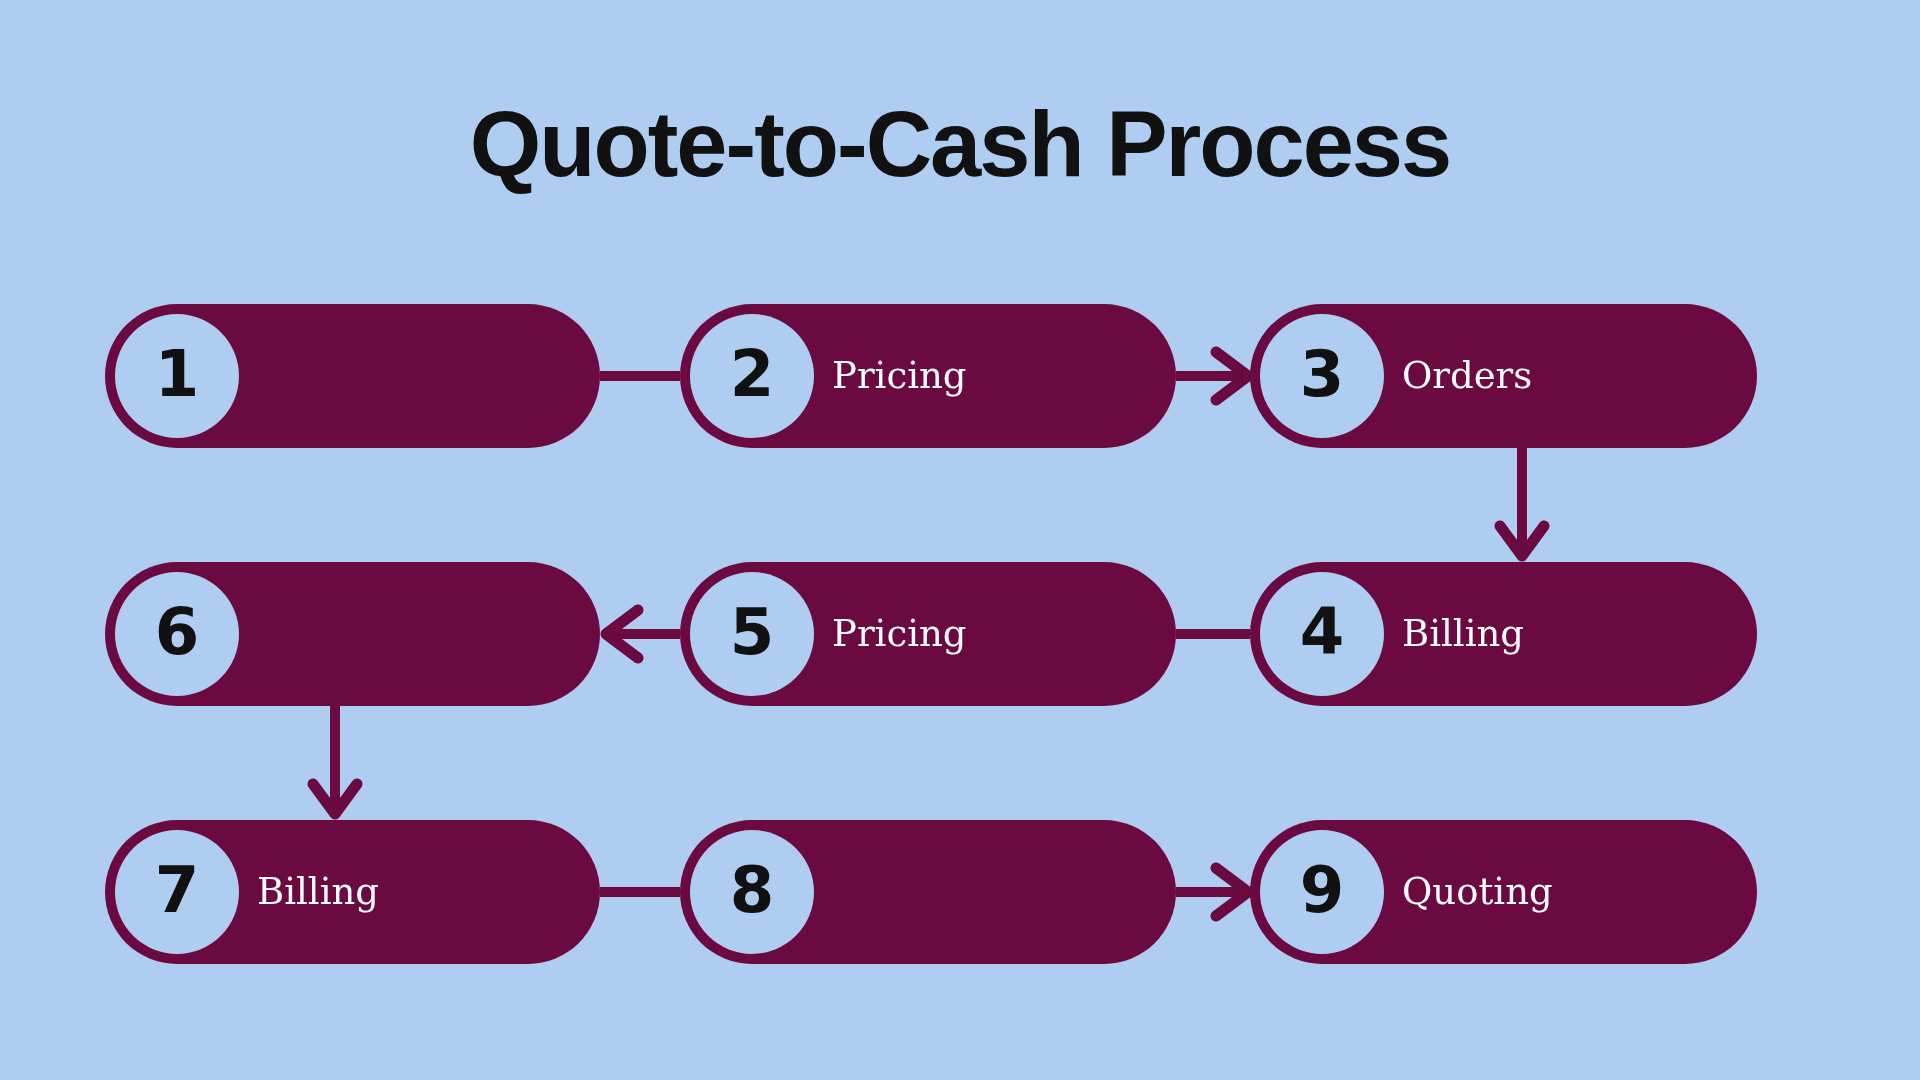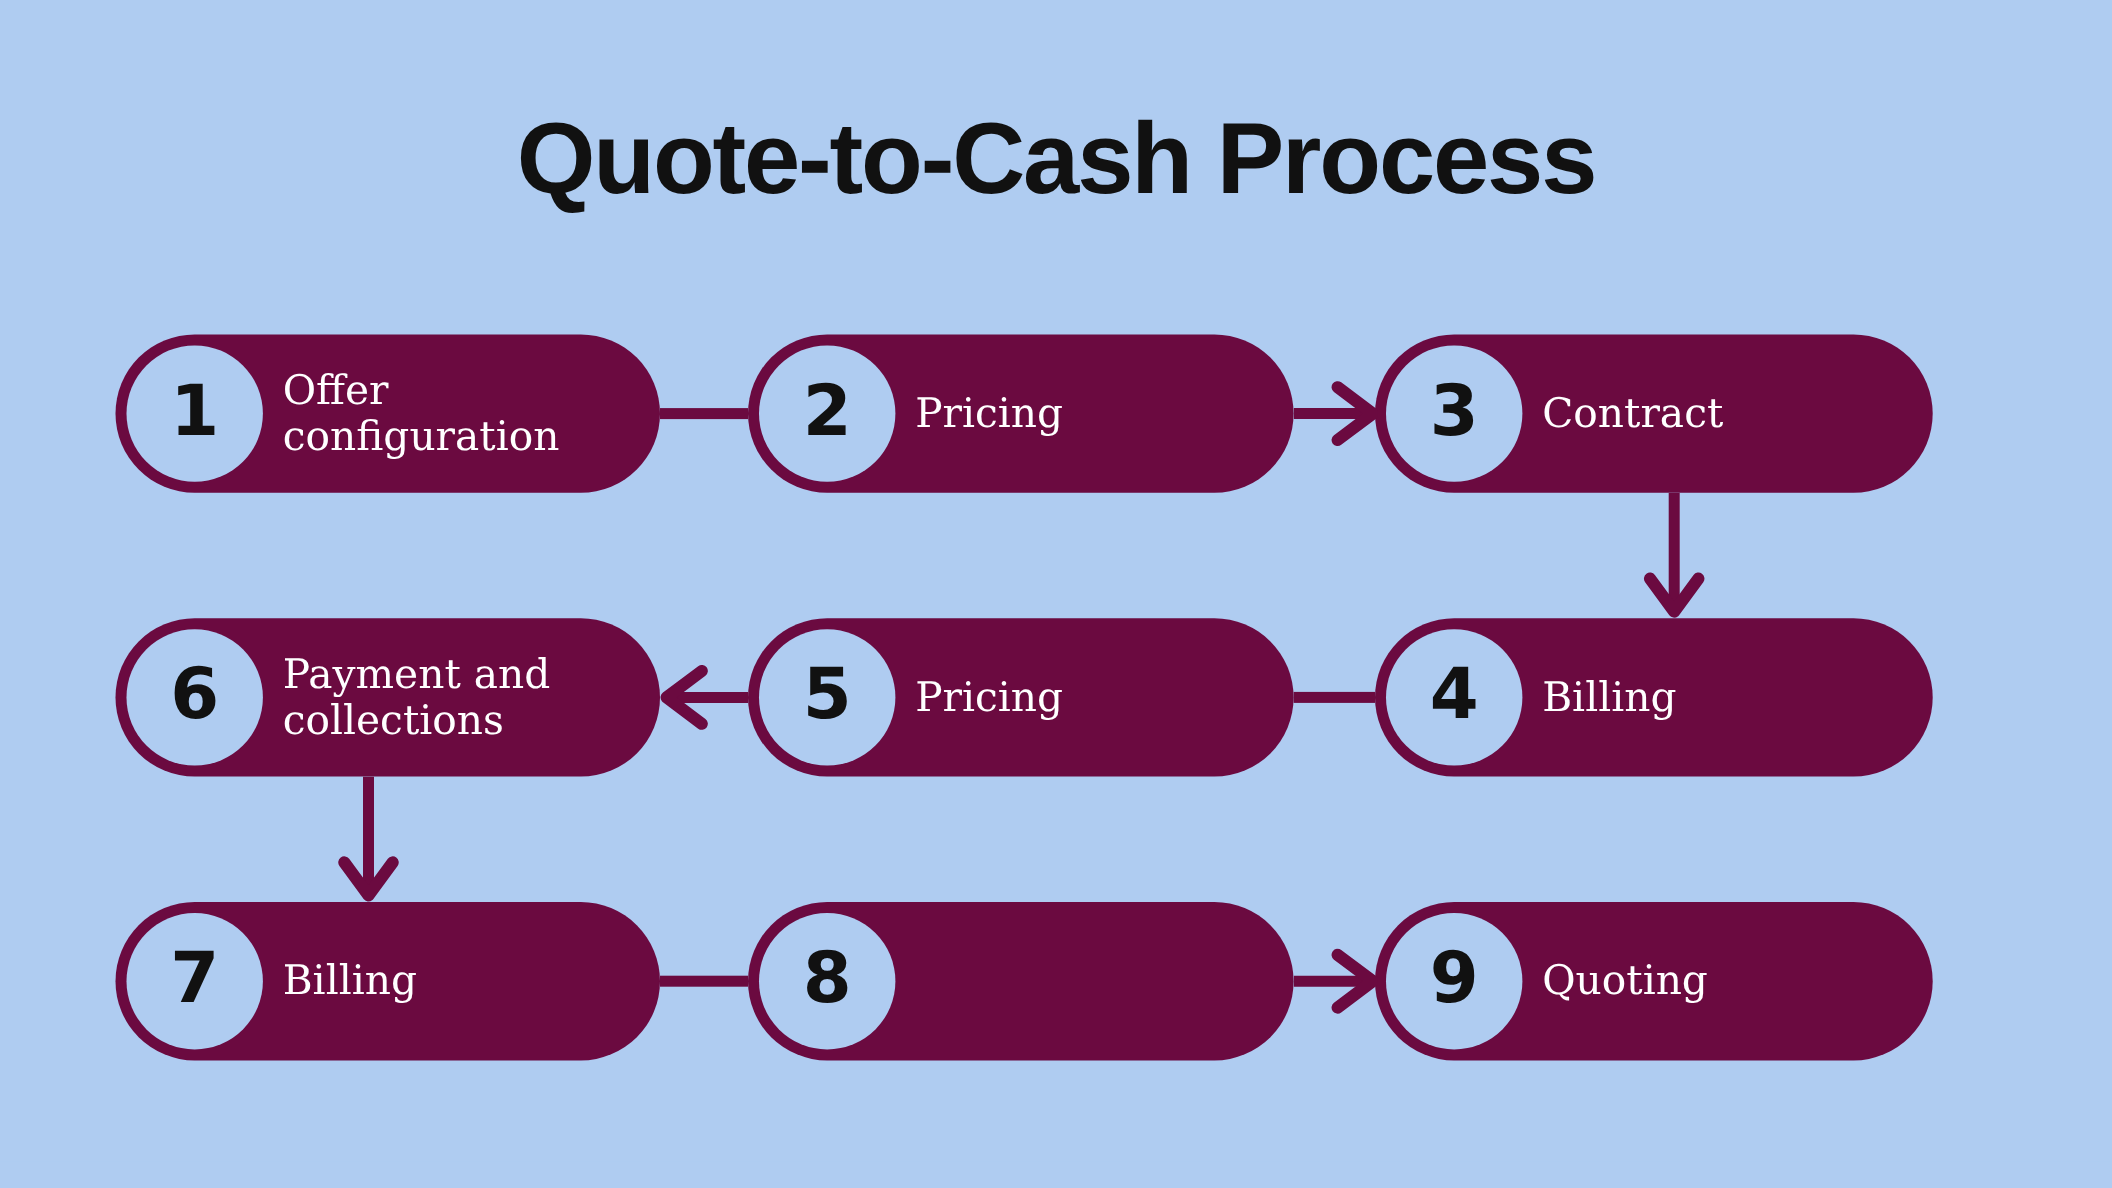--- a/index.html
+++ b/index.html
@@ -78,56 +78,54 @@
 <body>
 
 <div class="canvas">
 
   <h1 class="title">Quote-to-Cash Process</h1>
 
   <div class="pill" style="left:105px;top:304px;width:495px;">
     <div class="num-circle">
       <span class="num">1</span>
     </div>
-    <div class="label">Offer configuration</div>
   </div>
 
   <div class="pill" style="left:680px;top:304px;width:496px;">
     <div class="num-circle">
       <span class="num">2</span>
     </div>
     <div class="label">Pricing</div>
   </div>
 
   <div class="pill" style="left:1250px;top:304px;width:507px;">
     <div class="num-circle">
       <span class="num">3</span>
     </div>
-    <div class="label">Contract</div>
+    <div class="label">Orders</div>
   </div>
 
   <div class="pill" style="left:1250px;top:562px;width:507px;">
     <div class="num-circle">
       <span class="num">4</span>
     </div>
     <div class="label">Billing</div>
   </div>
 
   <div class="pill" style="left:680px;top:562px;width:496px;">
     <div class="num-circle">
       <span class="num">5</span>
     </div>
     <div class="label">Pricing</div>
   </div>
 
   <div class="pill" style="left:105px;top:562px;width:495px;">
     <div class="num-circle">
       <span class="num">6</span>
     </div>
-    <div class="label">Payment and collections</div>
   </div>
 
   <div class="pill" style="left:105px;top:820px;width:495px;">
     <div class="num-circle">
       <span class="num">7</span>
     </div>
     <div class="label">Billing</div>
   </div>
 
   <div class="pill" style="left:680px;top:820px;width:496px;">

